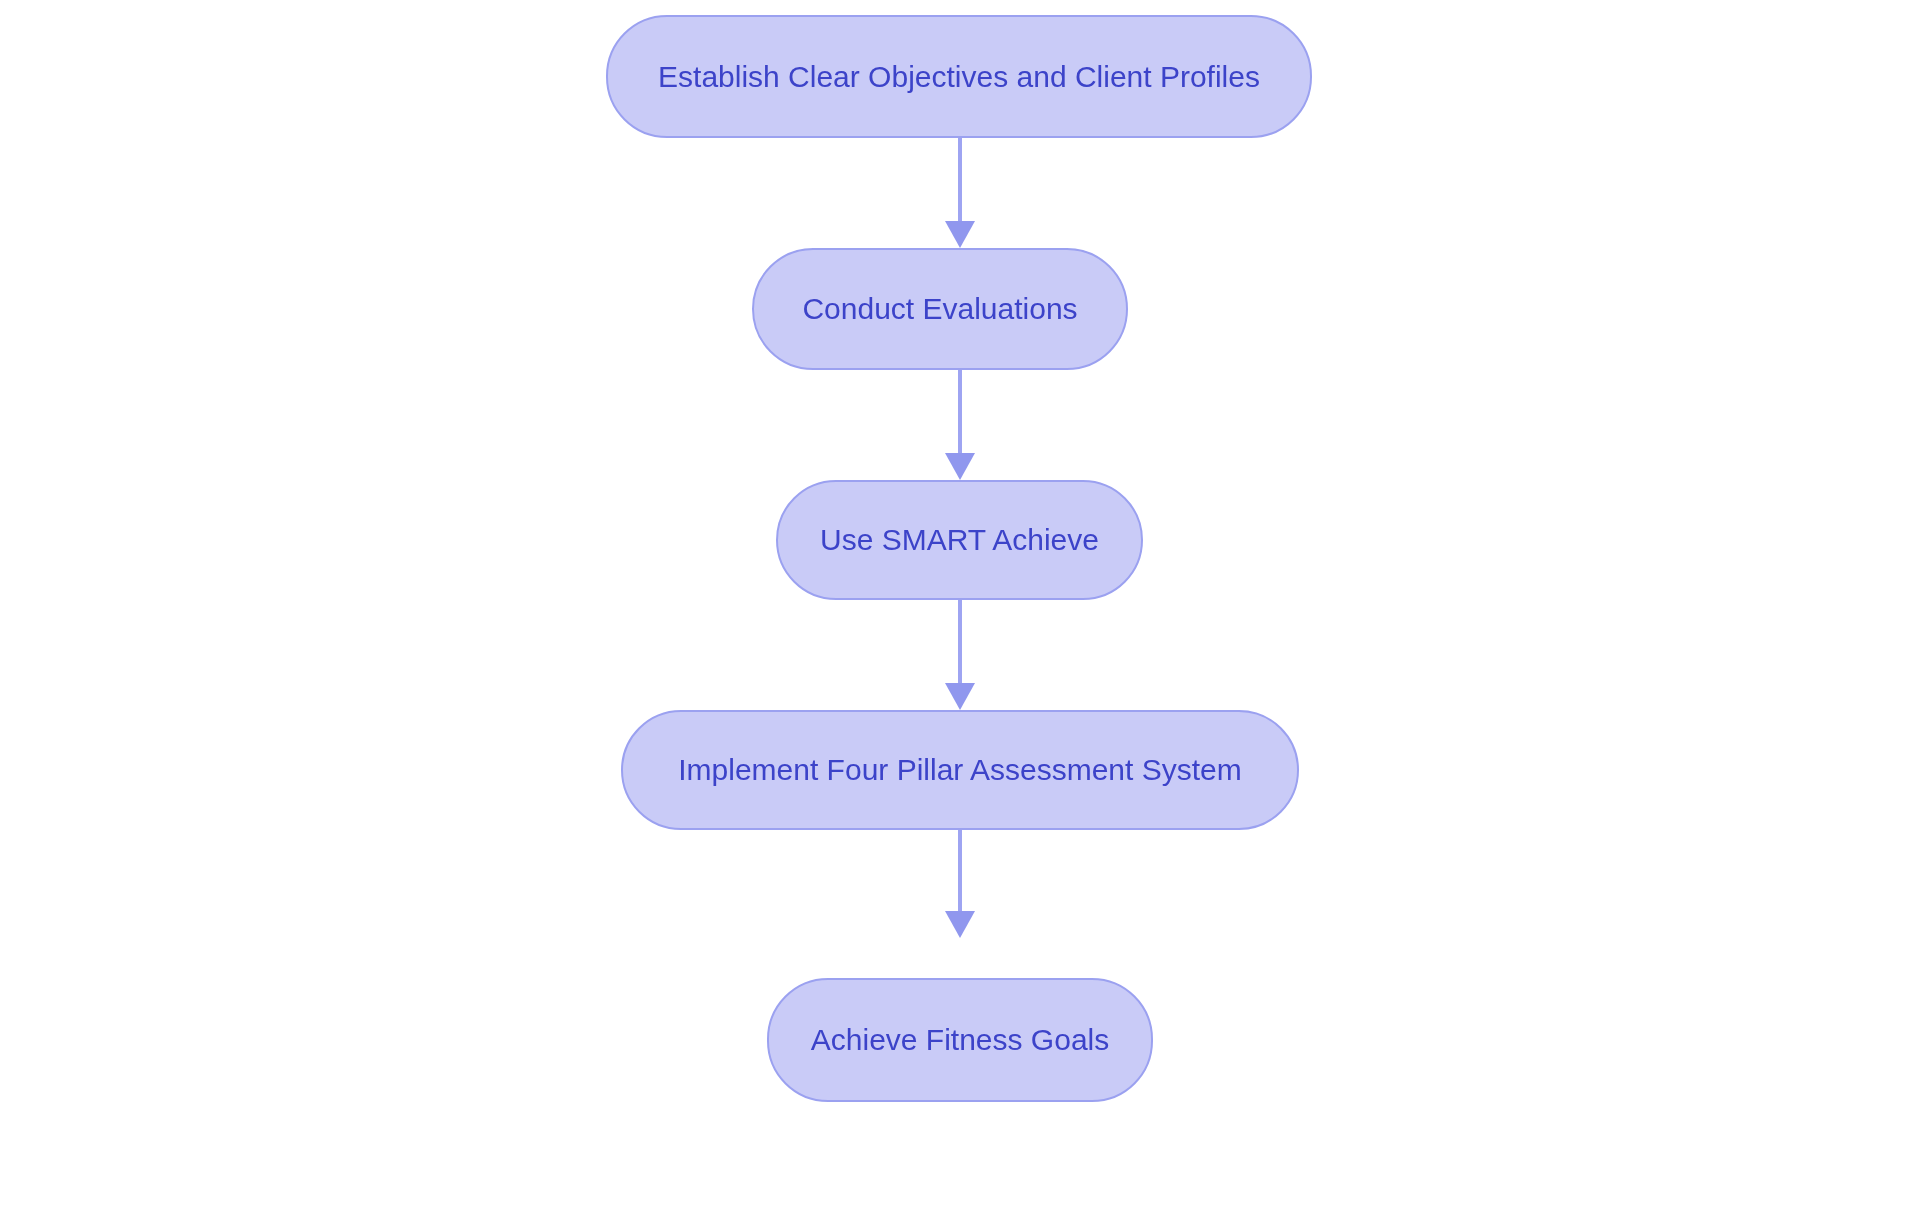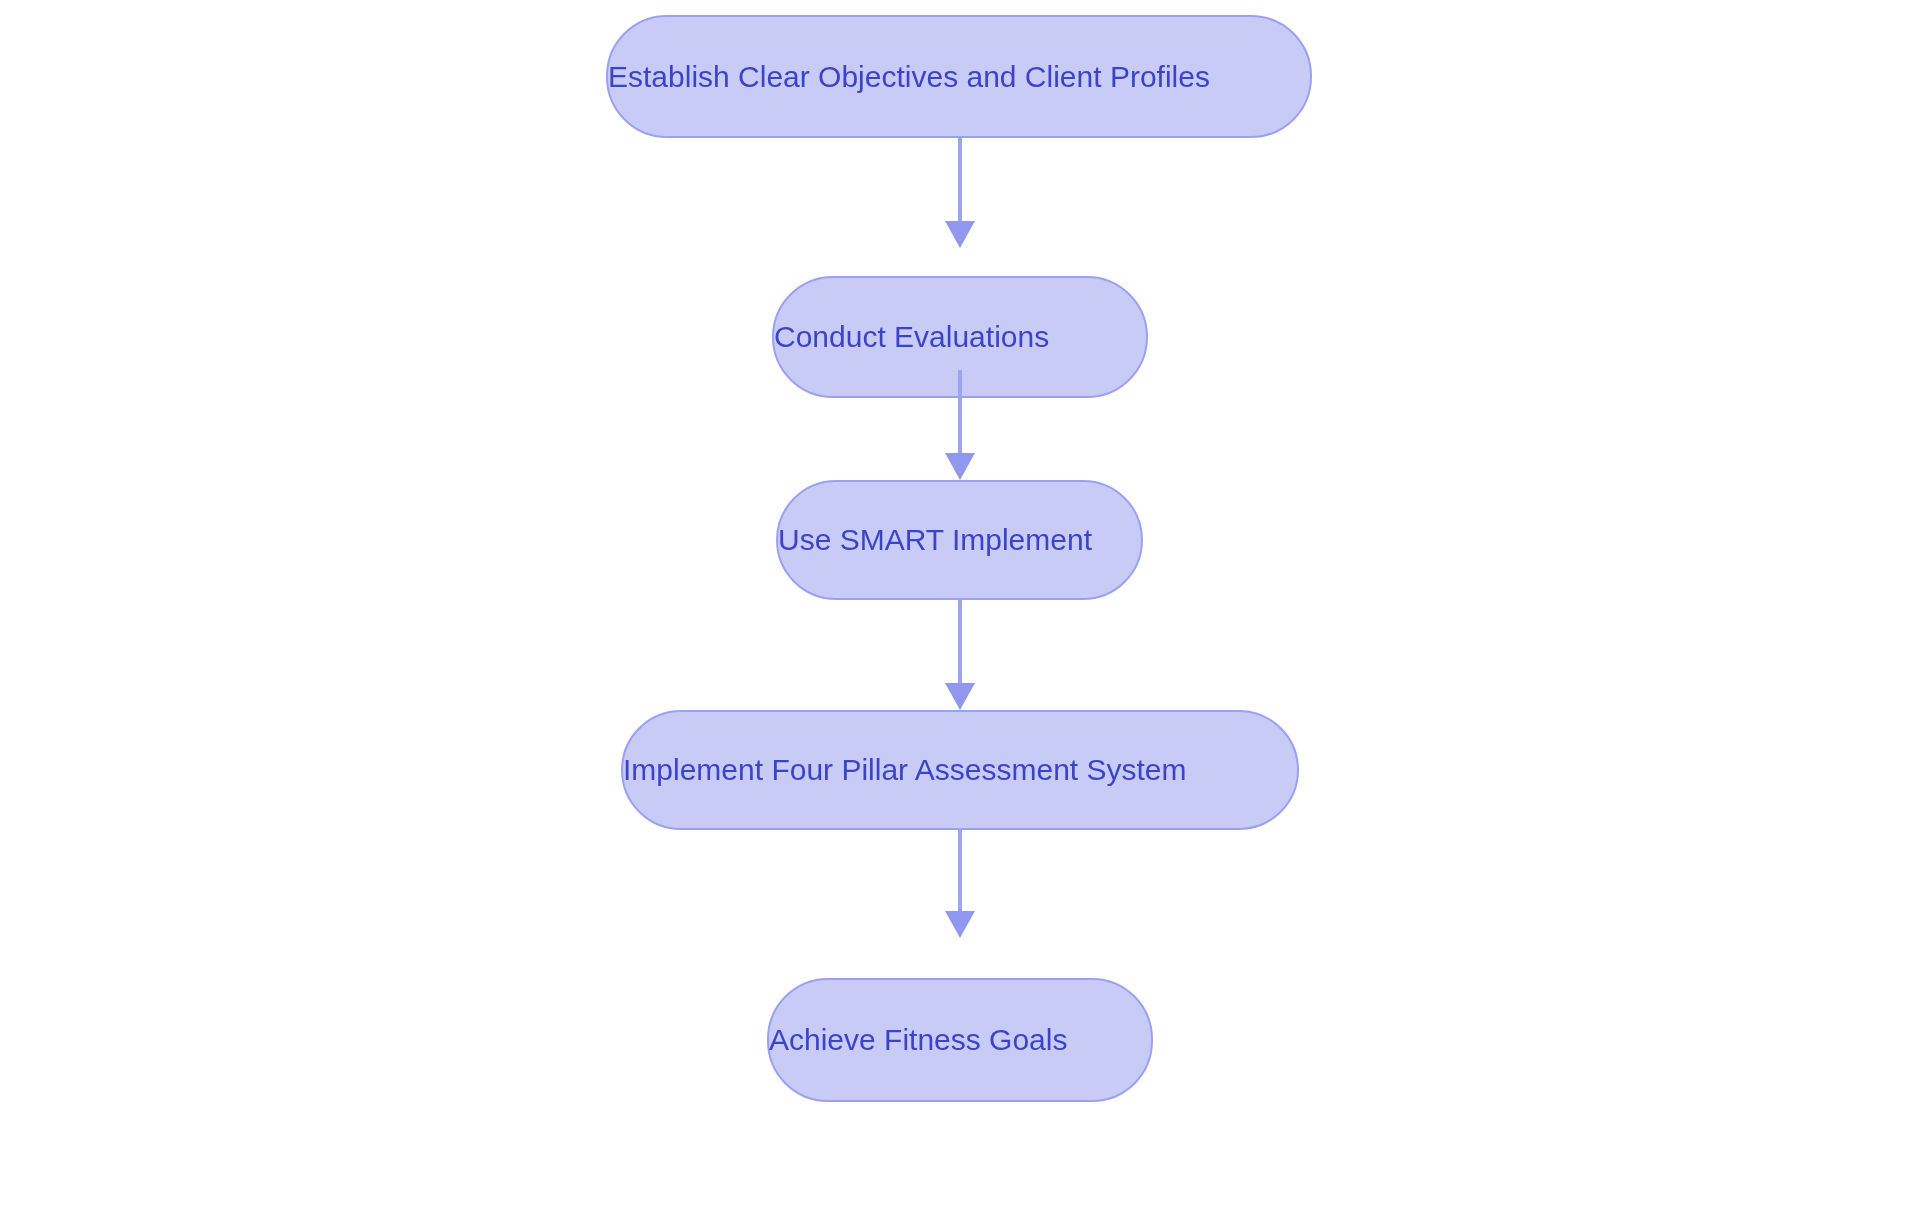--- a/index.html
+++ b/index.html
@@ -23,27 +23,28 @@
     width: 1920px; height: 1215px;
     background: var(--background);
   }
   .node {
     position: absolute;
     background: var(--node-fill);
     border: 2px solid var(--node-border);
     border-radius: 61px;
     display: flex;
     align-items: center;
+    justify-content: center;
     color: var(--node-text);
     font-size: 30px;
     white-space: nowrap;
     text-align: center;
   }
   .n1 { left: 606px; top: 15px;  width: 706px; height: 123px; }
-  .n2 { left: 772px; top: 248px; width: 376px; height: 122px; margin-top: 28px; }
+  .n2 { left: 752px; top: 248px; width: 376px; height: 122px; }
   .n3 { left: 776px; top: 480px; width: 367px; height: 120px; }
   .n4 { left: 621px; top: 710px; width: 678px; height: 120px; }
   .n5 { left: 767px; top: 938px; width: 386px; height: 124px; margin-top: 40px; }
 
   .arrow {
     position: absolute;
     width: 30px;
     display: flex;
     flex-direction: column;
     align-items: center;
@@ -105,21 +106,21 @@
   <div class="node n2">
     <span>Conduct Evaluations</span>
   </div>
 
   <div class="arrow a2">
     <div class="arrow-line"></div>
     <div class="arrow-head"></div>
   </div>
 
   <div class="node n3">
-    <span>Use SMART Implement</span>
+    <span>Use SMART Achieve</span>
   </div>
 
   <div class="arrow a3">
     <div class="arrow-line"></div>
     <div class="arrow-head"></div>
   </div>
 
   <div class="node n4">
     <span>Implement Four Pillar Assessment System</span>
   </div>

